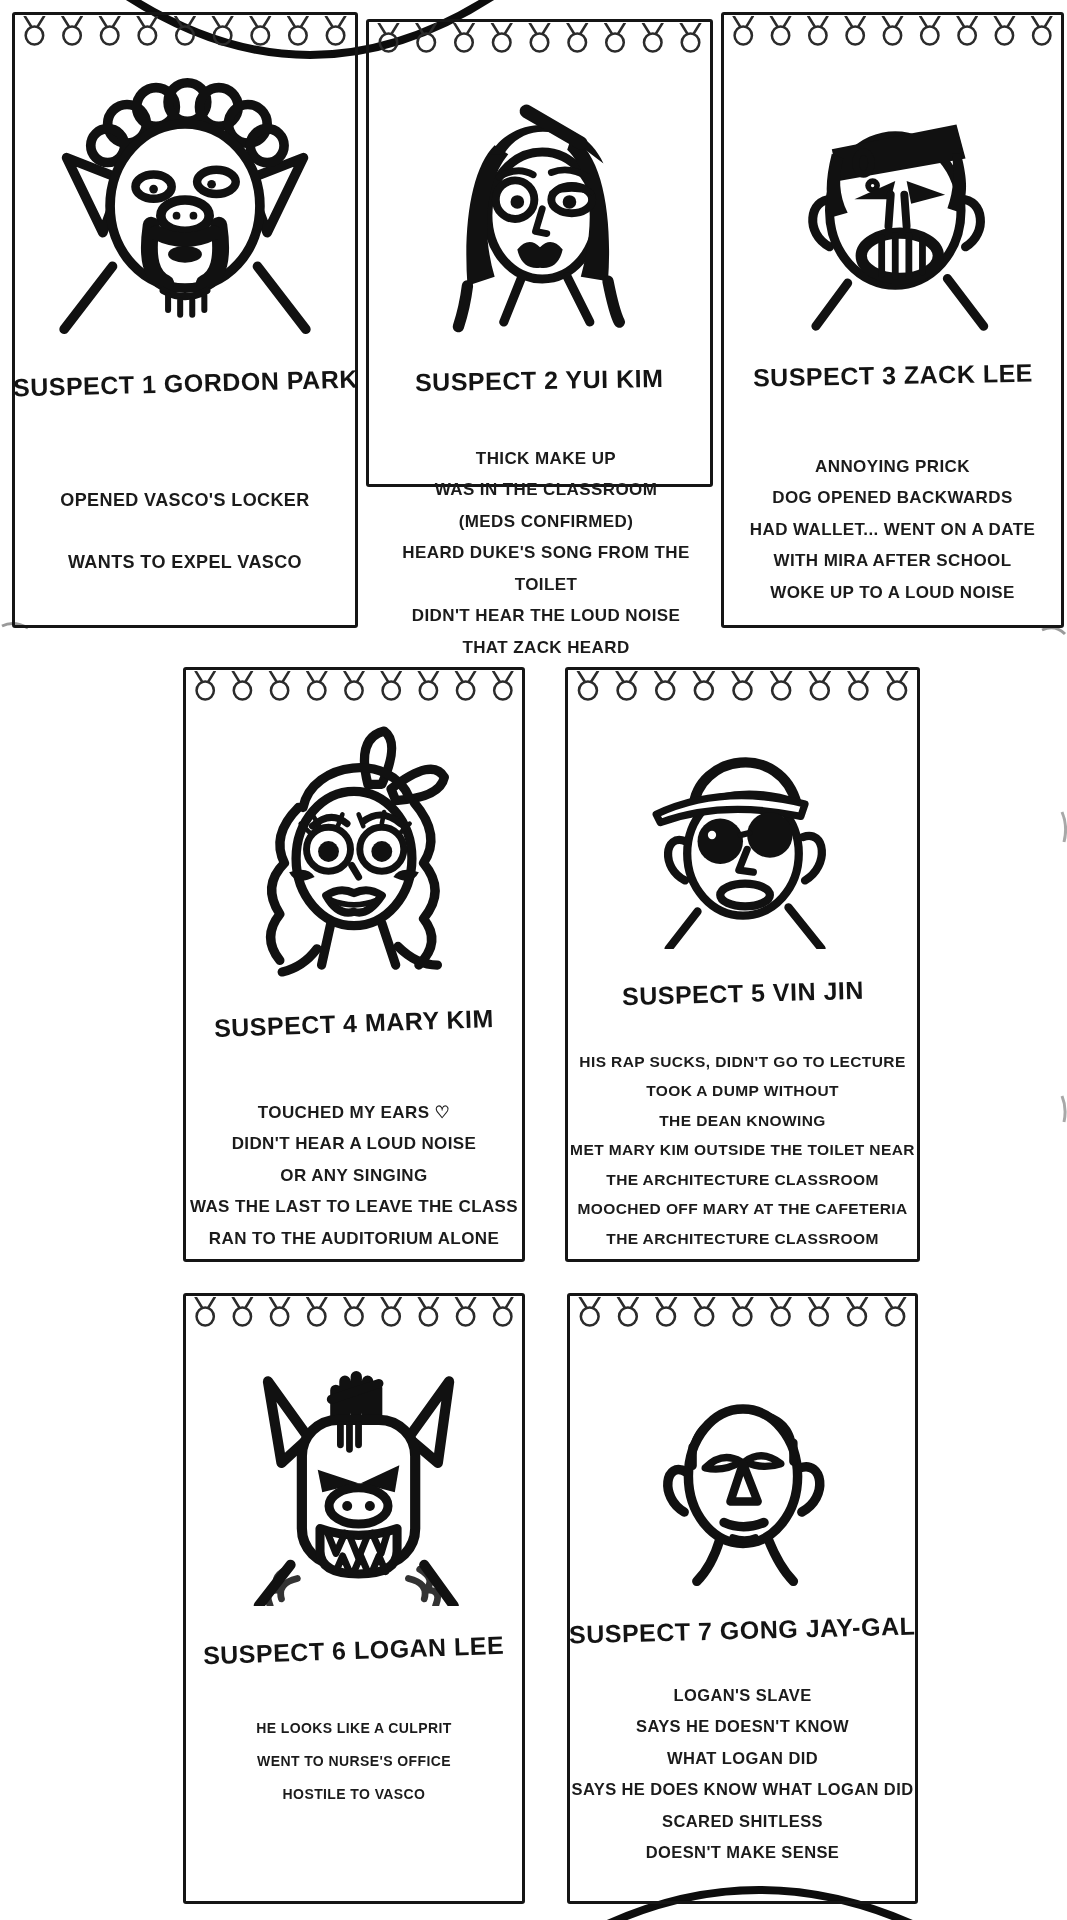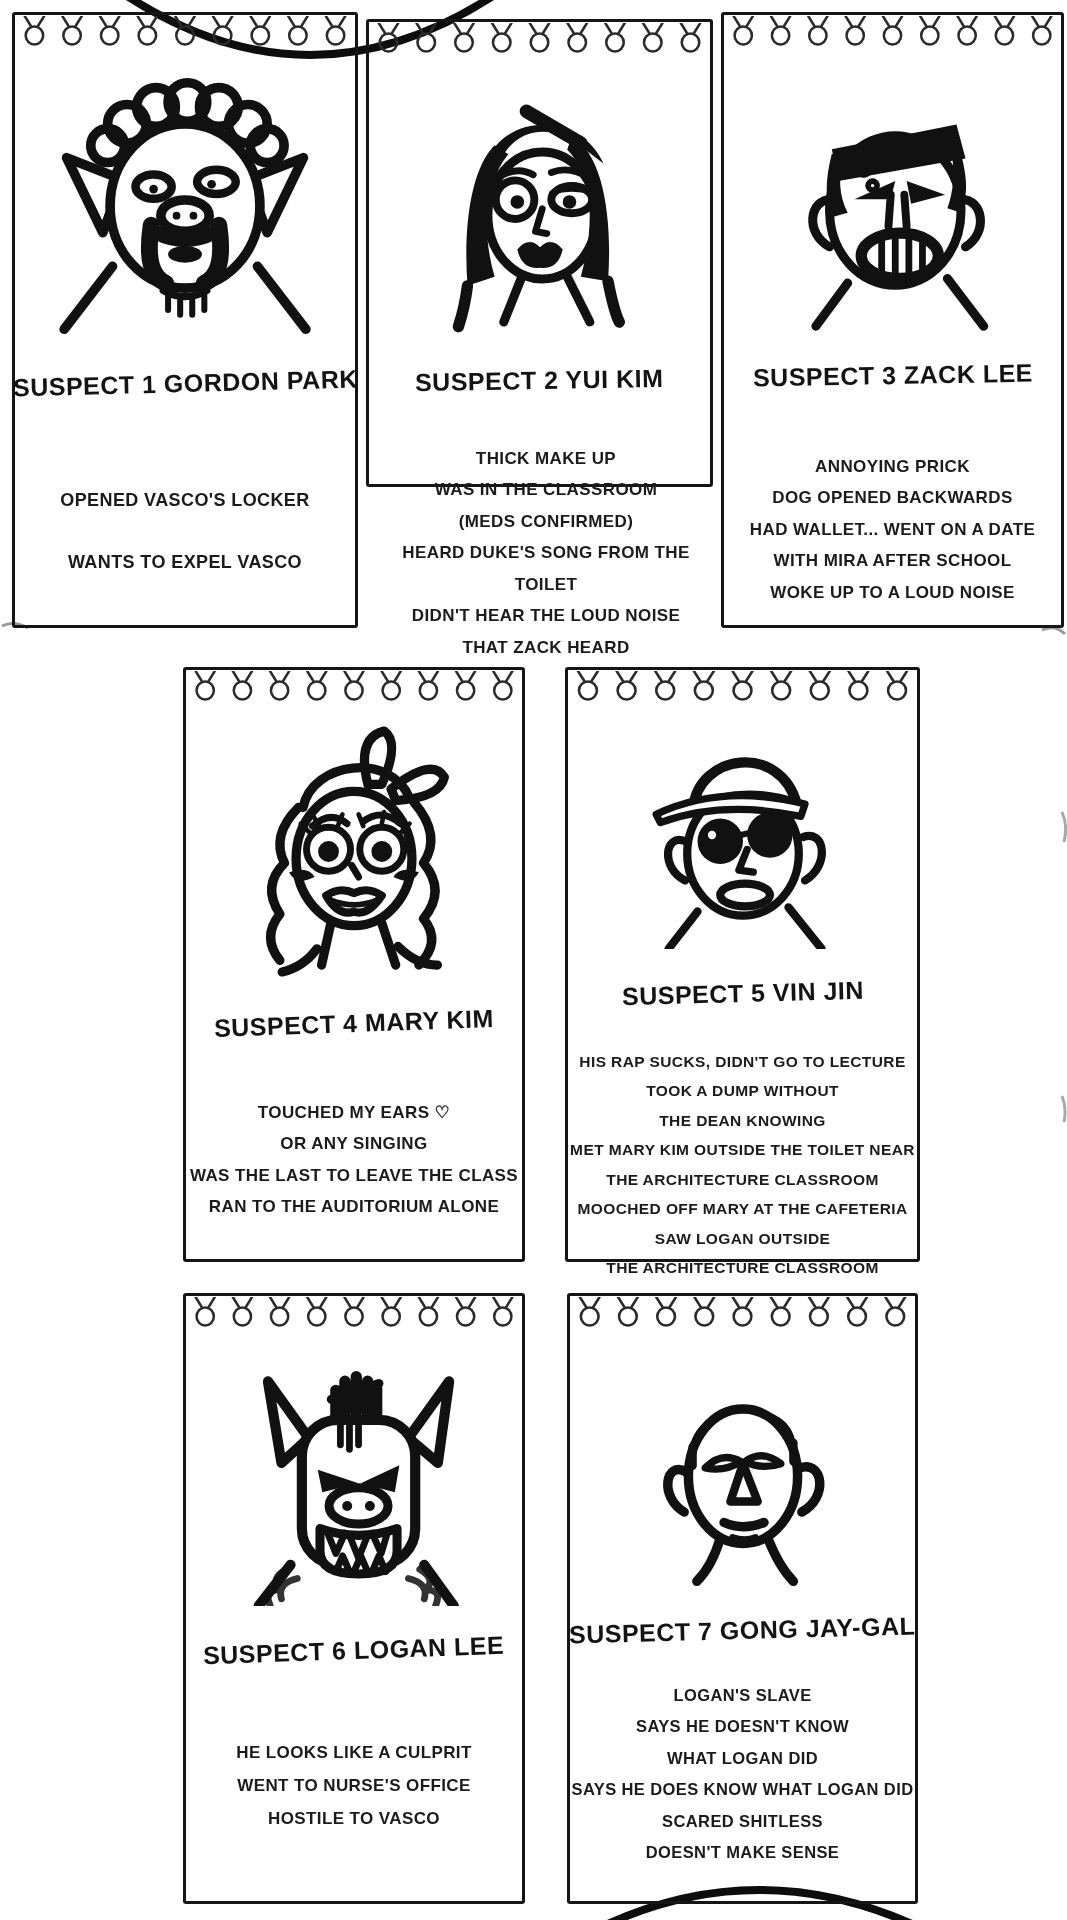--- a/index.html
+++ b/index.html
@@ -27,21 +27,21 @@
   .c3 .portrait{height:287px;} .c3 .title{transform:rotate(-1deg);}
   .c3 .lines{margin-top:38px;font-size:17px;line-height:31.5px;}
   .c4{left:183px;top:667px;width:342px;height:595px;}
   .c4 .portrait{height:280px;} .c4 .title{transform:rotate(-2deg);}
   .c4 .lines{margin-top:36px;font-size:17px;line-height:31.5px;}
   .c5{left:565px;top:667px;width:355px;height:595px;}
   .c5 .portrait{height:250px;} .c5 .title{transform:rotate(-1.5deg);}
   .c5 .lines{margin-top:16px;font-size:15.5px;line-height:29.5px;}
   .c6{left:183px;top:1293px;width:342px;height:611px;}
   .c6 .portrait{height:281px;} .c6 .title{transform:rotate(-2deg);}
-  .c6 .lines{margin-top:48px;font-size:17px;line-height:33px;}
+  .c6 .lines{margin-top:24px;font-size:14px;line-height:33px;}
   .c7{left:567px;top:1293px;width:351px;height:611px;}
   .c7 .portrait{height:261px;} .c7 .title{transform:rotate(-1.5deg);}
   .c7 .lines{margin-top:12px;font-size:16.5px;line-height:31.5px;}
 </style>
 </head>
 <body>
 
 <div class="page">
 
   <svg class="overlay" viewBox="0 0 1067 1920">
@@ -250,20 +250,21 @@
           <path d="M48,74 Q54,70 60,73 Q66,70 72,74 Q66,83 60,81 Q53,83 48,74 Z" stroke-width="3.5" fill="#fff"></path>
           <path d="M50,76 Q60,80 70,76" stroke-width="2.5"></path>
           <path d="M50,86 L46,104"></path>
             <path d="M72,86 L78,104"></path>
         </g>
       </svg>
     </div>
     <h2 class="title">SUSPECT 4 MARY KIM</h2>
     <div class="lines">
         <div>TOUCHED MY EARS ♡</div>
+        <div>DIDN'T HEAR A LOUD NOISE</div>
         <div>OR ANY SINGING</div>
         <div>WAS THE LAST TO LEAVE THE CLASS</div>
         <div>RAN TO THE AUDITORIUM ALONE</div>
       </div>
   </article>
 
   <article class="card c5">
     <svg class="spiral" viewBox="0 0 350 34" preserveAspectRatio="none">
         <use href="#loops"></use>
       </svg>
@@ -287,21 +288,20 @@
       </svg>
     </div>
     <h2 class="title">SUSPECT 5 VIN JIN</h2>
     <div class="lines">
         <div>HIS RAP SUCKS, DIDN'T GO TO LECTURE</div>
         <div>TOOK A DUMP WITHOUT</div>
         <div>THE DEAN KNOWING</div>
         <div>MET MARY KIM OUTSIDE THE TOILET NEAR</div>
         <div>THE ARCHITECTURE CLASSROOM</div>
         <div>MOOCHED OFF MARY AT THE CAFETERIA</div>
-        <div>SAW LOGAN OUTSIDE</div>
         <div>THE ARCHITECTURE CLASSROOM</div>
       </div>
   </article>
 
   <article class="card c6">
     <svg class="spiral" viewBox="0 0 350 34" preserveAspectRatio="none">
         <use href="#loops"></use>
       </svg>
     <div class="portrait" aria-label="logan-lee-portrait">
       <svg width="272" height="250" viewBox="0 0 120 110">

